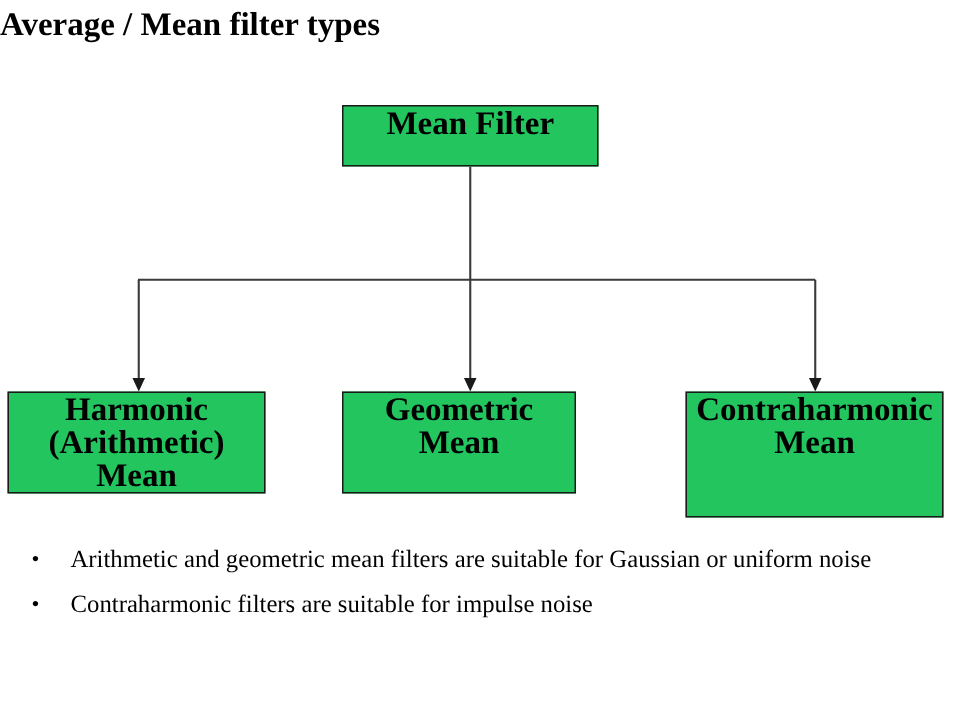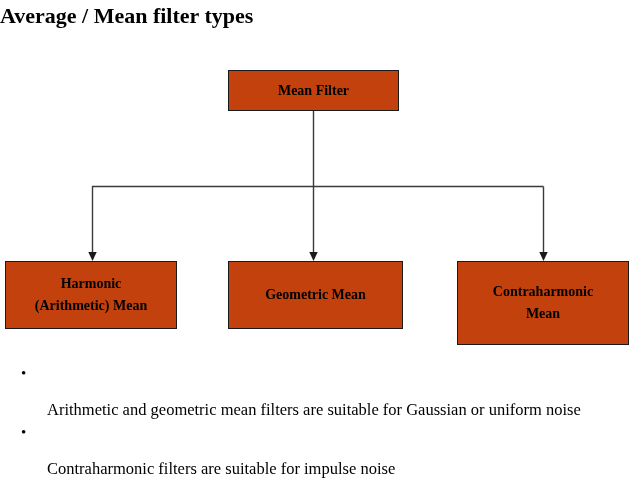--- a/index.html
+++ b/index.html
@@ -30,28 +30,27 @@
     font-weight: bold;
     line-height: 28px;
     letter-spacing: 0px;
     white-space: nowrap;
   }
 
   
   .node {
     position: absolute;
     box-sizing: border-box;
-    background: #c2410c;
+    background: #22c55e;
     border: 1.4px solid #1a1a1a;
     display: flex;
-    align-items: center;
     justify-content: center;
     text-align: center;
     font-weight: bold;
-    font-size: 14px;
+    font-size: 22px;
     line-height: 22px;
   }
   .node .node-label {
     display: block;
     padding: 0 4px;
     white-space: pre-line;
   }
 
   #node-root {
     left: 228px;
@@ -62,21 +61,21 @@
   #node-harmonic {
     left: 5px;
     top: 261px;
     width: 172px;
     height: 68px;
     font-family: Liberation Serif, serif;
   }
   #node-geometric {
     left: 228px;
     top: 261px;
-    width: 175px;
+    width: 156px;
     height: 68px;
   }
   #node-contraharmonic {
     left: 457px;
     top: 261px;
     width: 172px;
     height: 84px;
   }
 
   
@@ -118,21 +117,20 @@
     flex: 0 0 33px;
     text-align: left;
     padding-left: 7px;
     box-sizing: border-box;
     font-size: 15px;
     line-height: 22px;
   }
   .bullet-text {
     flex: 1 1 auto;
     white-space: nowrap;
-    margin-top: 37px;
   }
 </style>
 </head>
 <body>
 
 <div id="slide">
 
   <div id="slide-title">Average / Mean filter types</div>
 
   <svg id="connectors" viewBox="0 0 638 478" width="638" height="478" aria-hidden="true">

